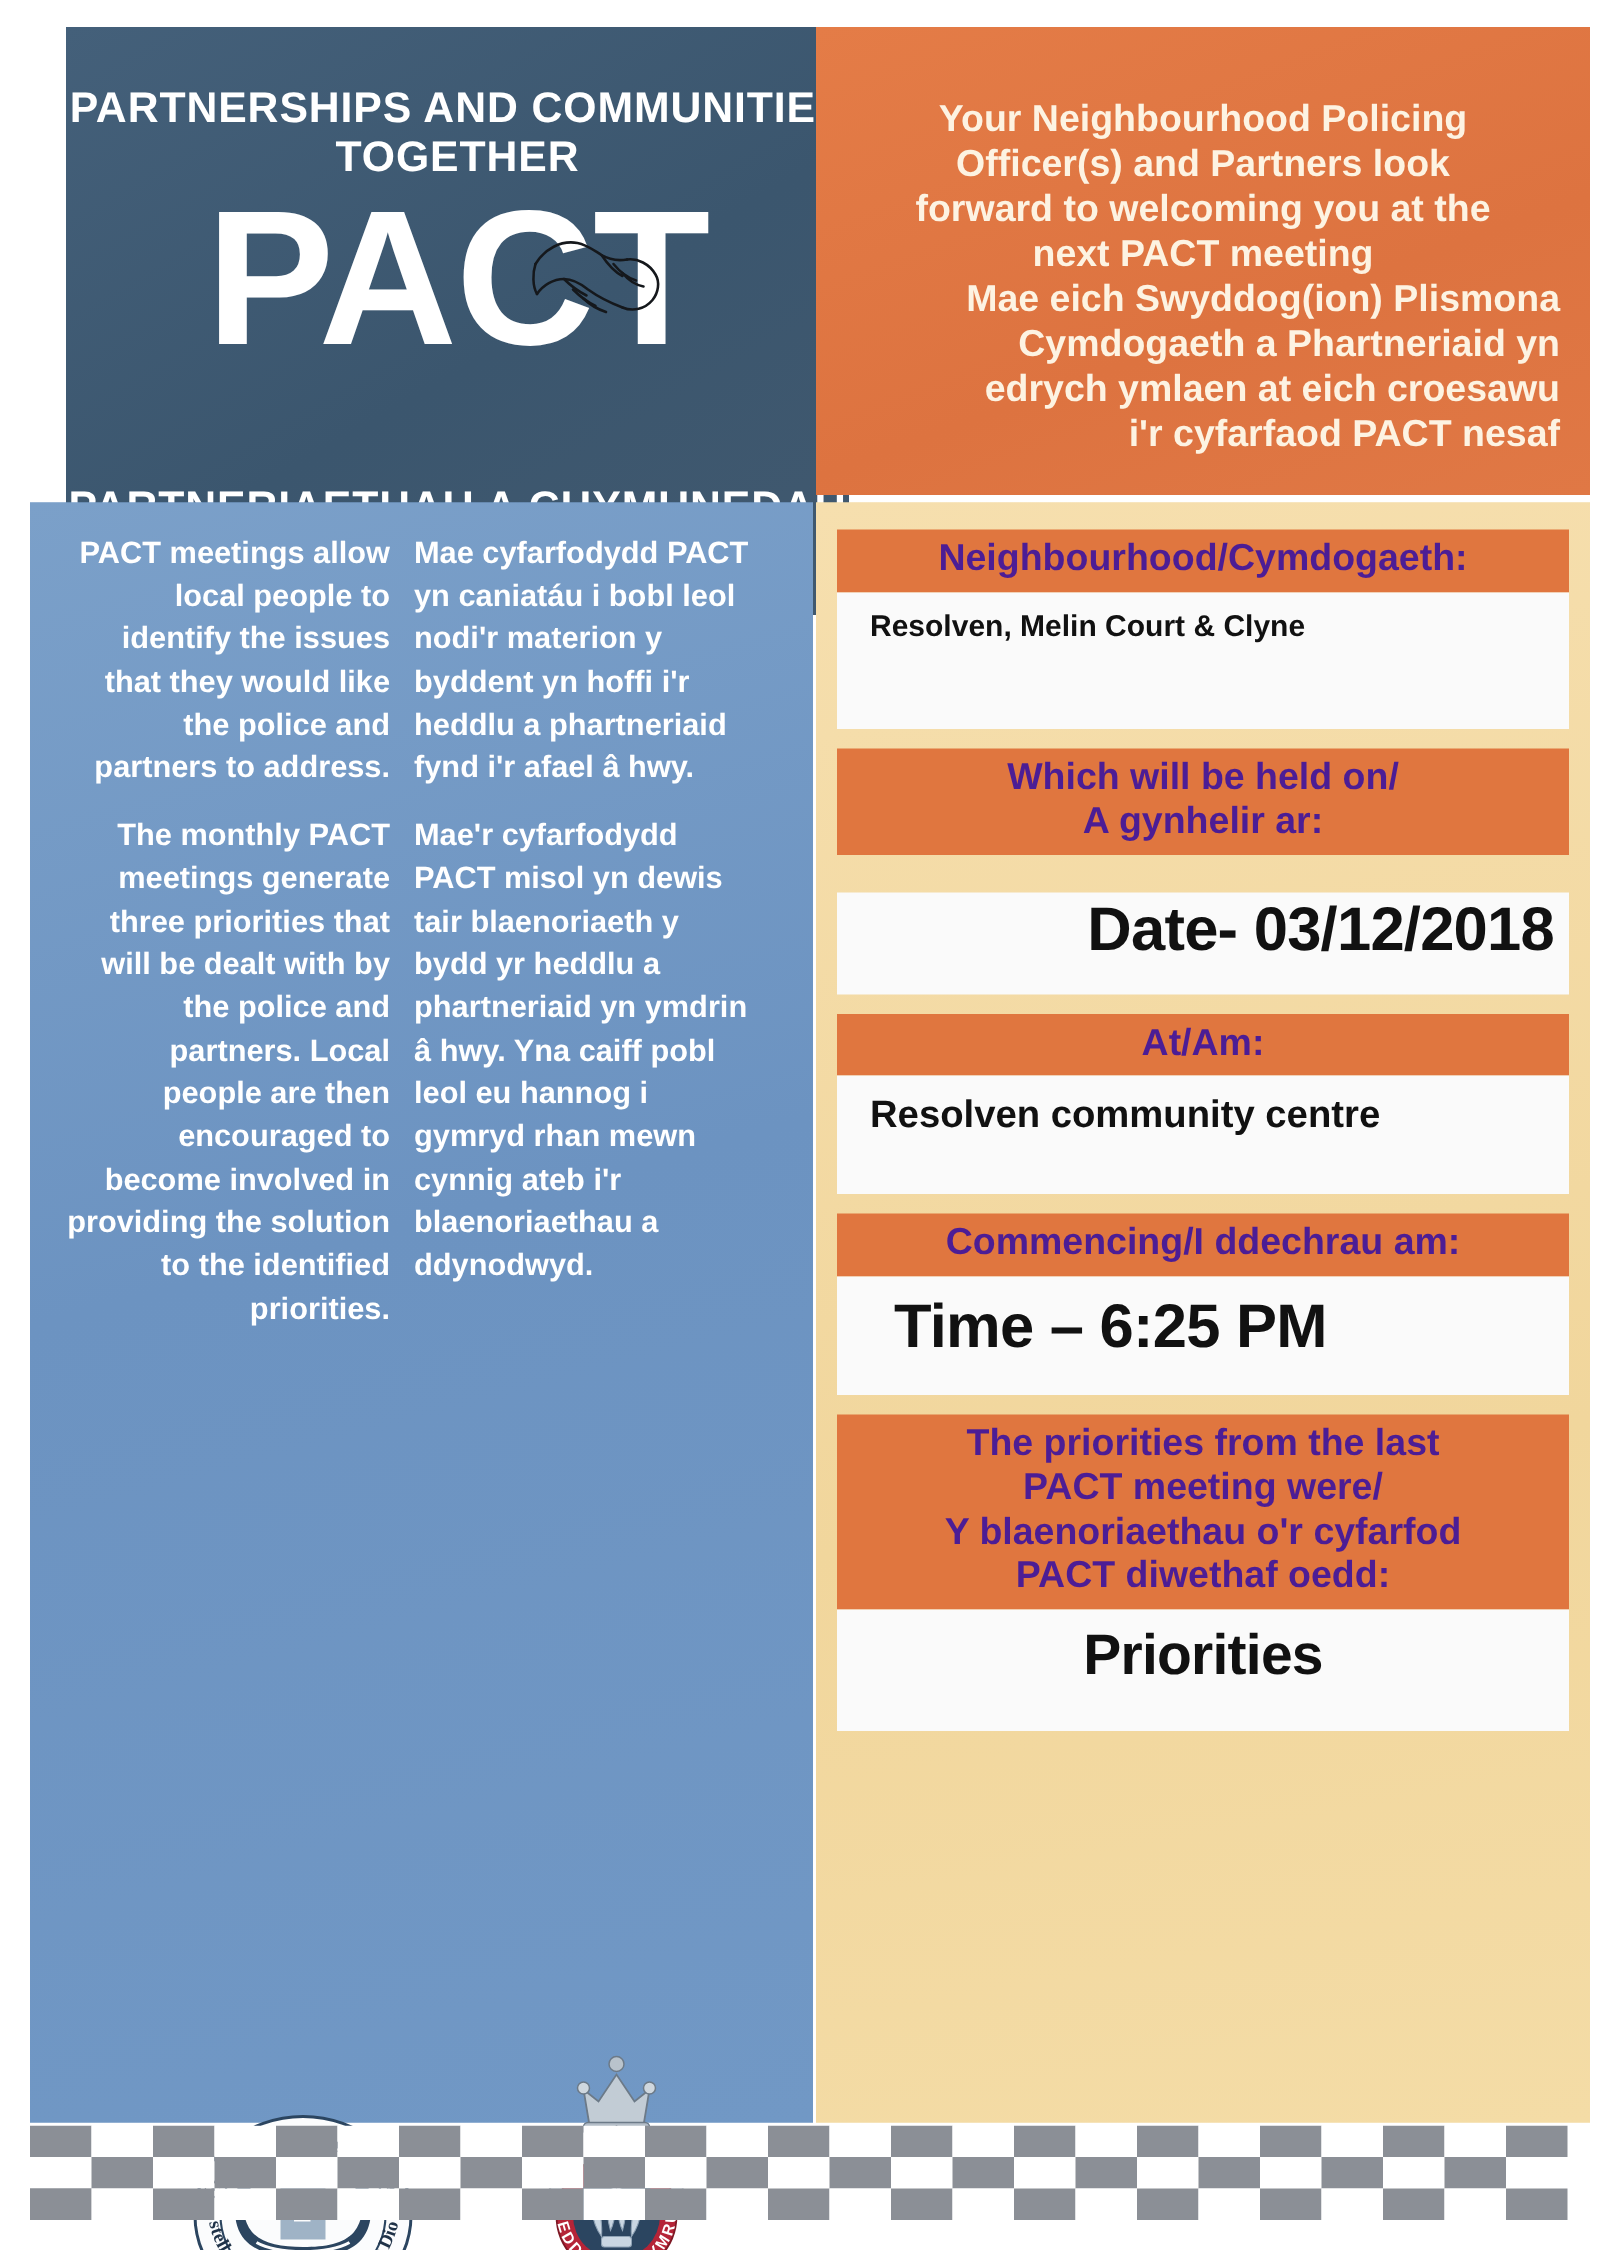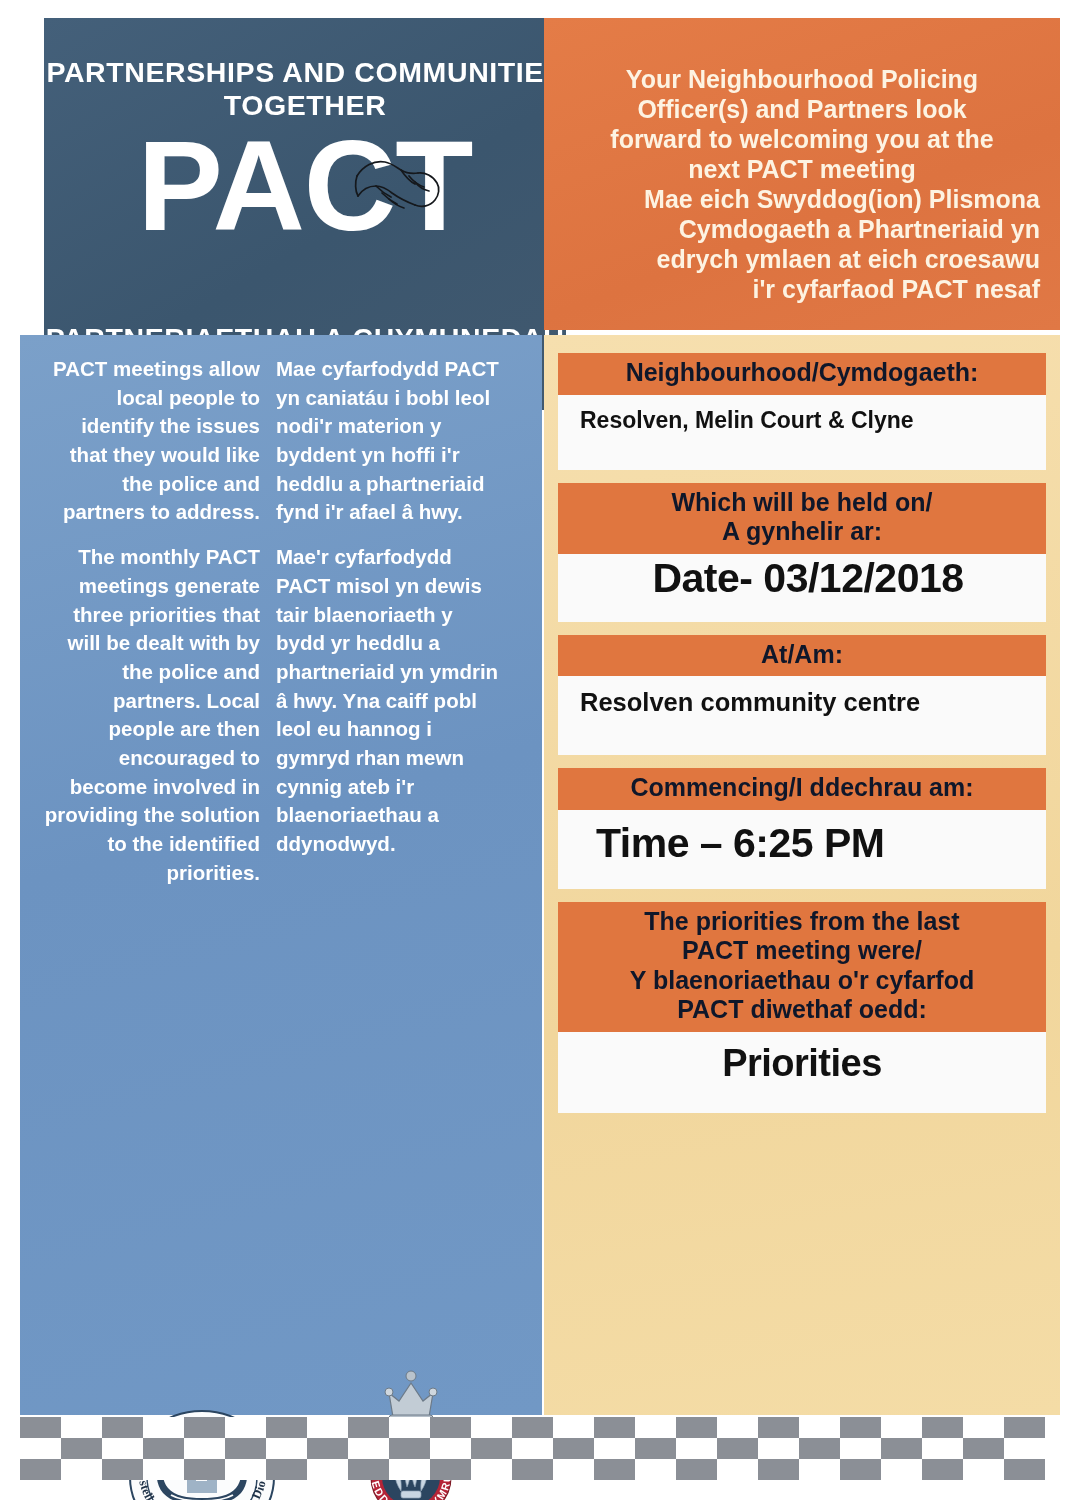--- a/index.html
+++ b/index.html
@@ -40,26 +40,26 @@
   .tc-cy{width:230px;text-align:left;}
   .tc p{margin:0 0 16px 0;}
   .tc b{font-weight:bold;}
 
   
   .logo-safer{position:absolute;left:95px;top:1072px;width:175px;height:140px;}
   .logo-swp{position:absolute;left:325px;top:1030px;width:132px;height:185px;}
 
   
   .info{position:absolute;left:14px;top:18px;width:488px;}
-  .bar{background:#e0763f;color:#0f172a;font-weight:bold;text-align:center;
+  .bar{background:#e0763f;color:#4c1d95;font-weight:bold;text-align:center;
        font-size:25px;line-height:1.18;padding:5px 6px 7px;}
   .val{background:#fafafa;color:#111111;font-weight:bold;}
   .gap{height:13px;}
-  .v-neigh{font-size:23px;padding:12px 10px 36px 22px;text-align:left;}
-  .v-date{font-size:41px;padding:1px 10px 20px 22px;text-align:center;letter-spacing:-.5px;}
+  .v-neigh{font-size:20px;padding:12px 10px 56px 22px;text-align:left;}
+  .v-date{font-size:41px;padding:1px 10px 20px 22px;text-align:right;letter-spacing:-.5px;margin-top:25px;}
   .v-at{font-size:25.5px;padding:12px 10px 38px 22px;text-align:left;}
   .v-time{font-size:41px;padding:10px 10px 22px 38px;text-align:left;letter-spacing:-.5px;}
   .v-pri{padding:10px 10px 28px 10px;}
   .pri-title{text-align:center;font-size:38px;font-weight:bold;color:#111;letter-spacing:-.5px;}
   .pri-list{margin:12px 0 0 0;padding:0;list-style:none;font-family:"Liberation Serif",serif;}
   .pri-list li{font-size:19px;color:#111;margin:0 0 10px 0;padding-left:78px;position:relative;font-weight:normal;}
   .pri-list li .dot{position:absolute;left:50px;top:6px;width:10px;height:10px;border-radius:50%;background:#111;}
 
   
   .checker{position:absolute;left:0;top:1399px;width:1040px;height:63px;overflow:hidden;}

